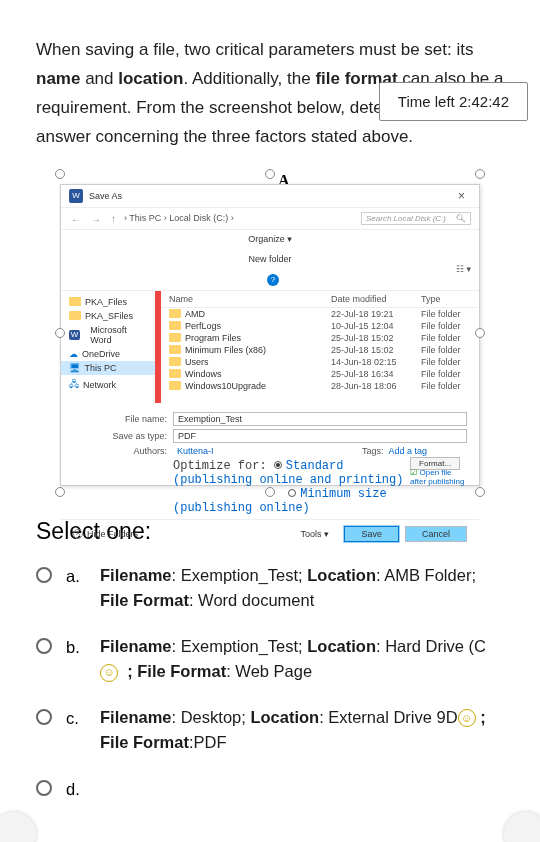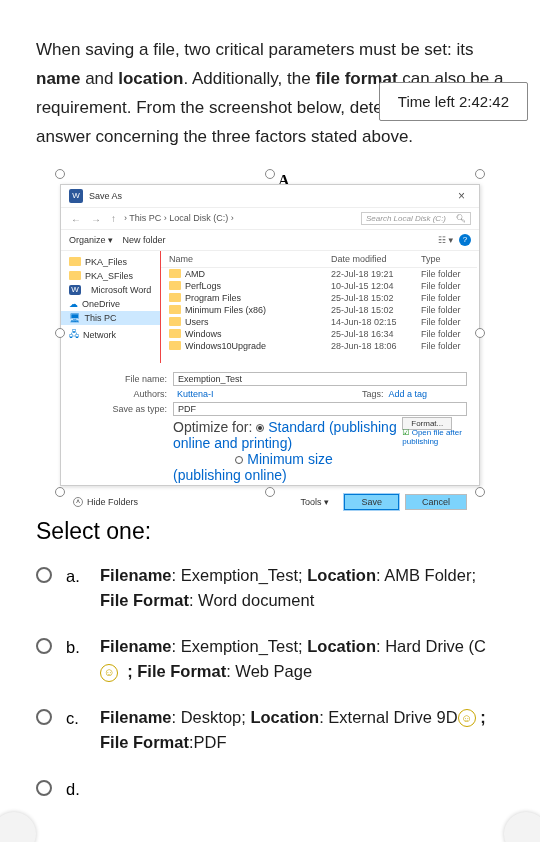--- a/index.html
+++ b/index.html
@@ -22,44 +22,44 @@
   .d-title { display:flex; align-items:center; padding: 4px 8px; border-bottom: 1px solid #eee; }
   .word-icon { width: 14px; height: 14px; background: #2b579a; color:#fff; font-size:8px; display:inline-flex; align-items:center; justify-content:center; margin-right:6px; border-radius:2px;}
   .d-close { margin-left:auto; font-size:12px; color:#555; padding:0 6px;}
   
   .d-nav { display:flex; align-items:center; padding: 4px 8px; gap: 6px; border-bottom:1px solid #eee;}
   .nav-arrow { color:#888; font-size:10px; padding:0 2px;}
   .crumb { color:#555; }
   .search-box { margin-left:auto; border:1px solid #ccc; padding:1px 4px; width:110px; color:#999; font-style: italic; font-size:8px;}
   .s-glass { float:right; color:#555; font-style:normal;}
   
-  .d-toolbar { display:flex; padding: 4px 8px; border-bottom:1px solid #eee; align-items:center;}
+  .d-toolbar { display:flex; padding: 4px 8px; border-bottom:1px solid #eee; align-items:center;flex-direction:column;}
   .help-circle{ margin-left:auto; width:12px;height:12px;border-radius:50%;background:#0078d4;color:#fff;font-size:8px;display:flex;align-items:center;justify-content:center;margin-left:6px;}
   .view-icon{ margin-left:auto; color:#555;}
   
   .d-body { display:flex; height: 112px;}
-  .d-side { width: 100px; border-right:1px solid #ef4444; padding: 4px 0; overflow:hidden;}
+  .d-side { width: 100px; border-right:6px solid #ef4444; padding: 4px 0; overflow:hidden;}
   .side-item { display:flex; align-items:center; padding: 2px 8px; gap:4px; color:#333;}
   .side-item.sel { background:#cce8ff;}
   .fld { width:12px; height:9px; background:#ffd36b; display:inline-block; border-radius:1px;}
   
   .d-files { flex:1; overflow:hidden; padding-right:2px;}
   .f-hdr { display:flex; border-bottom:1px solid #eee; padding: 3px 8px; color:#555;}
   .f-hdr .c1{flex:1.6;} .f-hdr .c2{width:90px;} .f-hdr .c3{width:48px;}
   .f-row { display:flex; padding: 1px 8px; color:#333;}
   .f-row .c1{flex:1.6;display:flex;align-items:center;gap:4px;} .f-row .c2{width:90px;color:#555;} .f-row .c3{width:48px;color:#555;}
   
   .d-form { padding: 6px 12px 4px 50px;}
   .form-row{ display:flex; align-items:center; margin: 3px 0;}
   .form-lbl{ width:62px; text-align:right; padding-right:6px; color:#555;}
   .inp { border:1px solid #bbb; flex:1; padding:1px 4px; background:#fff;}
   .auth { color:#0066cc; margin-left: 4px;}
   .tag-lbl{ color:#555; margin-left:auto; margin-right: 40px;}
   .opt-area { display:flex; margin-top:2px;}
-  .opt-left { padding-left: 62px; font-size:14px; color:#444;}
+  .opt-left { padding-left: 62px; font-size:12px; color:#444;font-family:Liberation Mono, monospace;}
   .radio { width:8px;height:8px;border:1px solid #555;border-radius:50%;display:inline-block;margin-right:4px;vertical-align:middle;}
   .radio.on::after{content:'';display:block;width:4px;height:4px;background:#333;border-radius:50%;margin:1px;}
   .opt-right { margin-left:auto; font-size:8px;}
   .btn-opt{ border:1px solid #bbb; padding:1px 8px; background:#f5f5f5;}
   .chk { color:#1a8f1a; }
   
   .d-foot { display:flex; align-items:center; padding: 6px 12px; border-top:1px solid #eee;}
   .hide-fld{ display:flex; align-items:center; gap:4px;}
   .chev{ width:10px;height:10px;border:1px solid #888;border-radius:50%;display:inline-flex;align-items:center;justify-content:center;font-size:7px;}
   .tools{ margin-left:auto; margin-right:10px;}
@@ -215,27 +215,27 @@
             <span class="c3">File folder</span>
           </div>
       </div>
     </div>
     <div class="d-form">
       <div class="form-row">
           <span class="form-lbl">File name:</span>
           <span class="inp">Exemption_Test</span>
         </div>
       <div class="form-row">
+          <span class="form-lbl">Save as type:</span>
+          <span class="inp">PDF</span>
+        </div>
+      <div class="form-row">
           <span class="form-lbl">Authors:</span>
           <span class="auth">Kuttena-I</span>
           <span class="tag-lbl"><span>Tags:</span>&nbsp;&nbsp;<span style="color:#0066cc">Add a tag</span></span>
-        </div>
-      <div class="form-row">
-          <span class="form-lbl">Save as type:</span>
-          <span class="inp">PDF</span>
         </div>
       <div class="opt-area">
         <div class="opt-left">
           <span>Optimize for:</span> <span class="radio on"></span><span style="color:#0066cc">Standard (publishing online and printing)</span><br>
           &nbsp;&nbsp;&nbsp;&nbsp;&nbsp;&nbsp;&nbsp;&nbsp;&nbsp;&nbsp;&nbsp;&nbsp;&nbsp;&nbsp;&nbsp;&nbsp;<span class="radio"></span><span style="color:#0066cc">Minimum size (publishing online)</span>
         </div>
         <div class="opt-right">
           <span class="btn-opt">Format...</span><br>
           <span class="chk">☑</span> <span style="color:#0066cc">Open file after publishing</span>
         </div>

